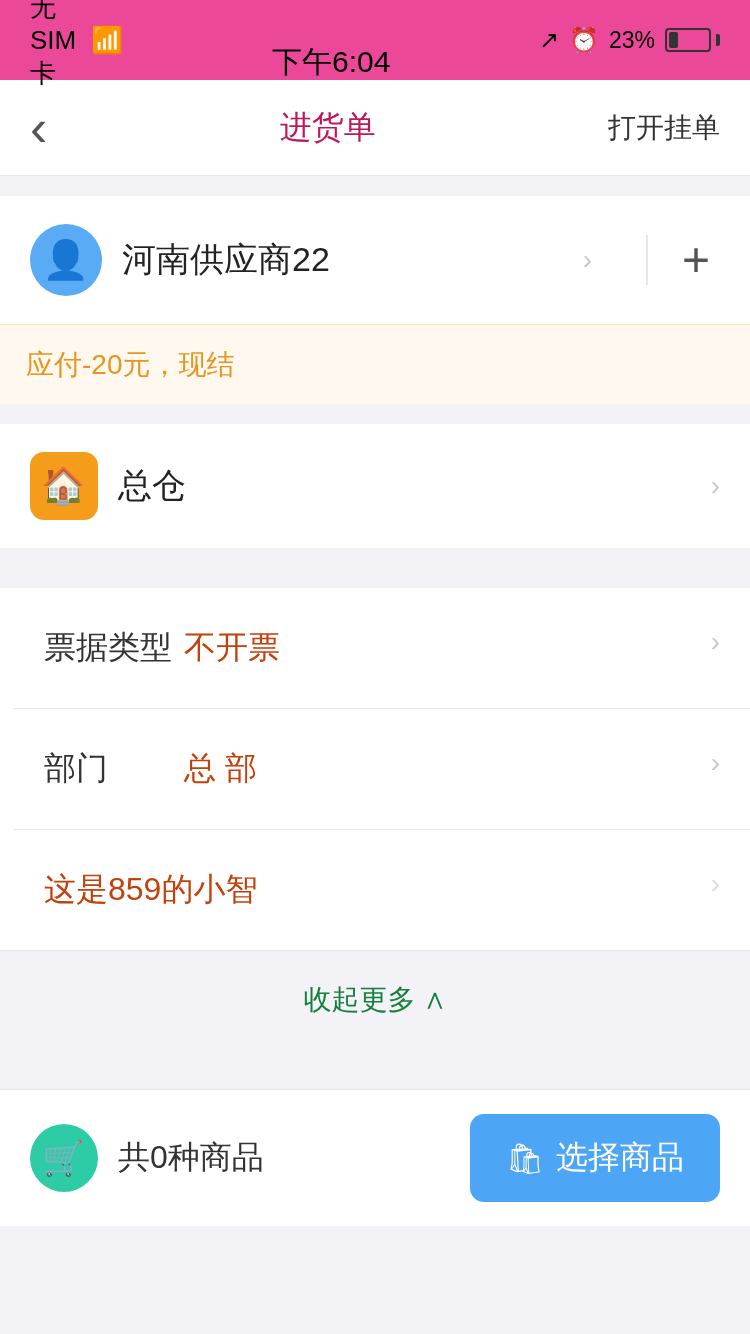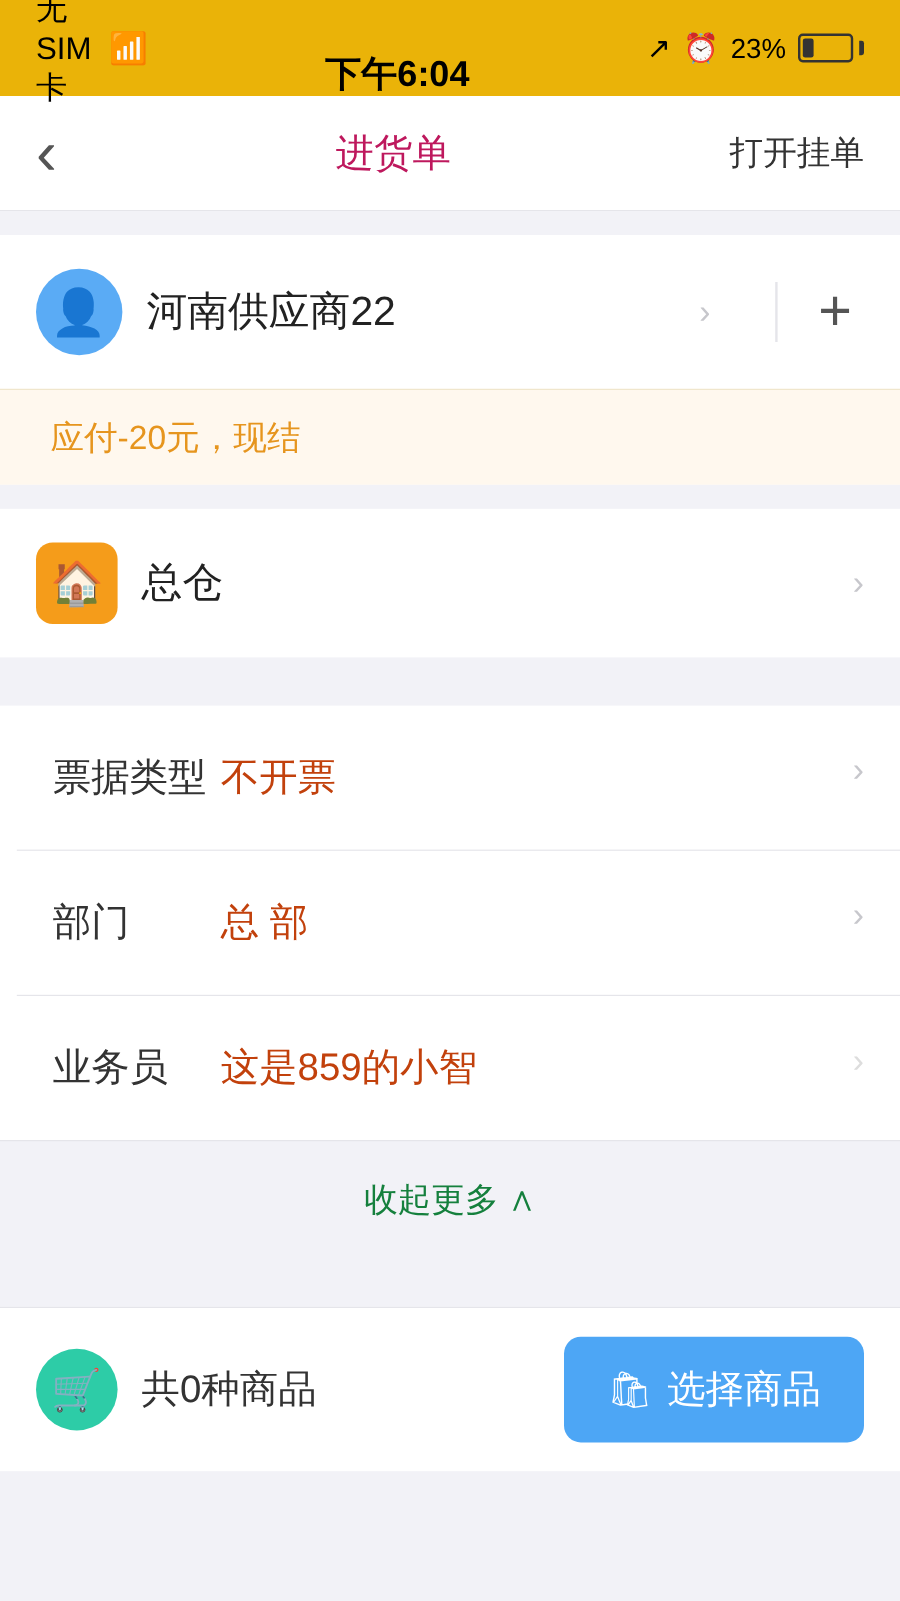--- a/index.html
+++ b/index.html
@@ -8,37 +8,37 @@
       width: 750px;
       min-height: 1334px;
       font-family: -apple-system, "PingFang SC", "Helvetica Neue", Arial, sans-serif;
       background: #f2f2f7;
       font-size: 32px;
     }
 
     
     .status-bar {
       height: 80px;
-      background: #eab308;
+      background: #ec4899;
       display: flex;
       align-items: center;
       justify-content: space-between;
       padding: 0 30px;
       font-size: 28px;
       font-weight: 500;
     }
     .status-left {
       display: flex;
       align-items: center;
       gap: 10px;
       font-size: 26px;
     }
     .status-center {
       font-size: 30px;
-      font-weight: 700;
+      font-weight: 400;
       position: absolute;
       left: 50%;
       transform: translateX(-50%);
       top: 22px;
     }
     .status-right {
       display: flex;
       align-items: center;
       gap: 10px;
       font-size: 24px;
@@ -153,21 +153,21 @@
     .supplier-divider {
       width: 2px;
       height: 50px;
       background: #e5e5ea;
       margin: 0 24px;
     }
 
     
     .alert-banner {
       background: #fff8ee;
-      padding: 20px 42px;
+      padding: 20px 26px;
       border-top: 1px solid #f0e6cc;
     }
     .alert-text {
       font-size: 28px;
       color: #e6951e;
     }
 
     
     .warehouse-row {
       display: flex;
@@ -378,21 +378,20 @@
       <span class="form-arrow">›</span>
     </div>
 
     <div class="form-row">
       <span class="form-label">部门</span>
       <span class="form-value">总 部</span>
       <span class="form-arrow">›</span>
     </div>
 
     <div class="form-row">
-      <span class="form-label">业务员</span>
       <span class="form-value">这是859的小智</span>
       <span class="form-arrow" style="color: #ddd;">›</span>
     </div>
 
   </div>
 
   <div class="collapse-row">
     <span class="collapse-text">收起更多 ∧</span>
   </div>
 

